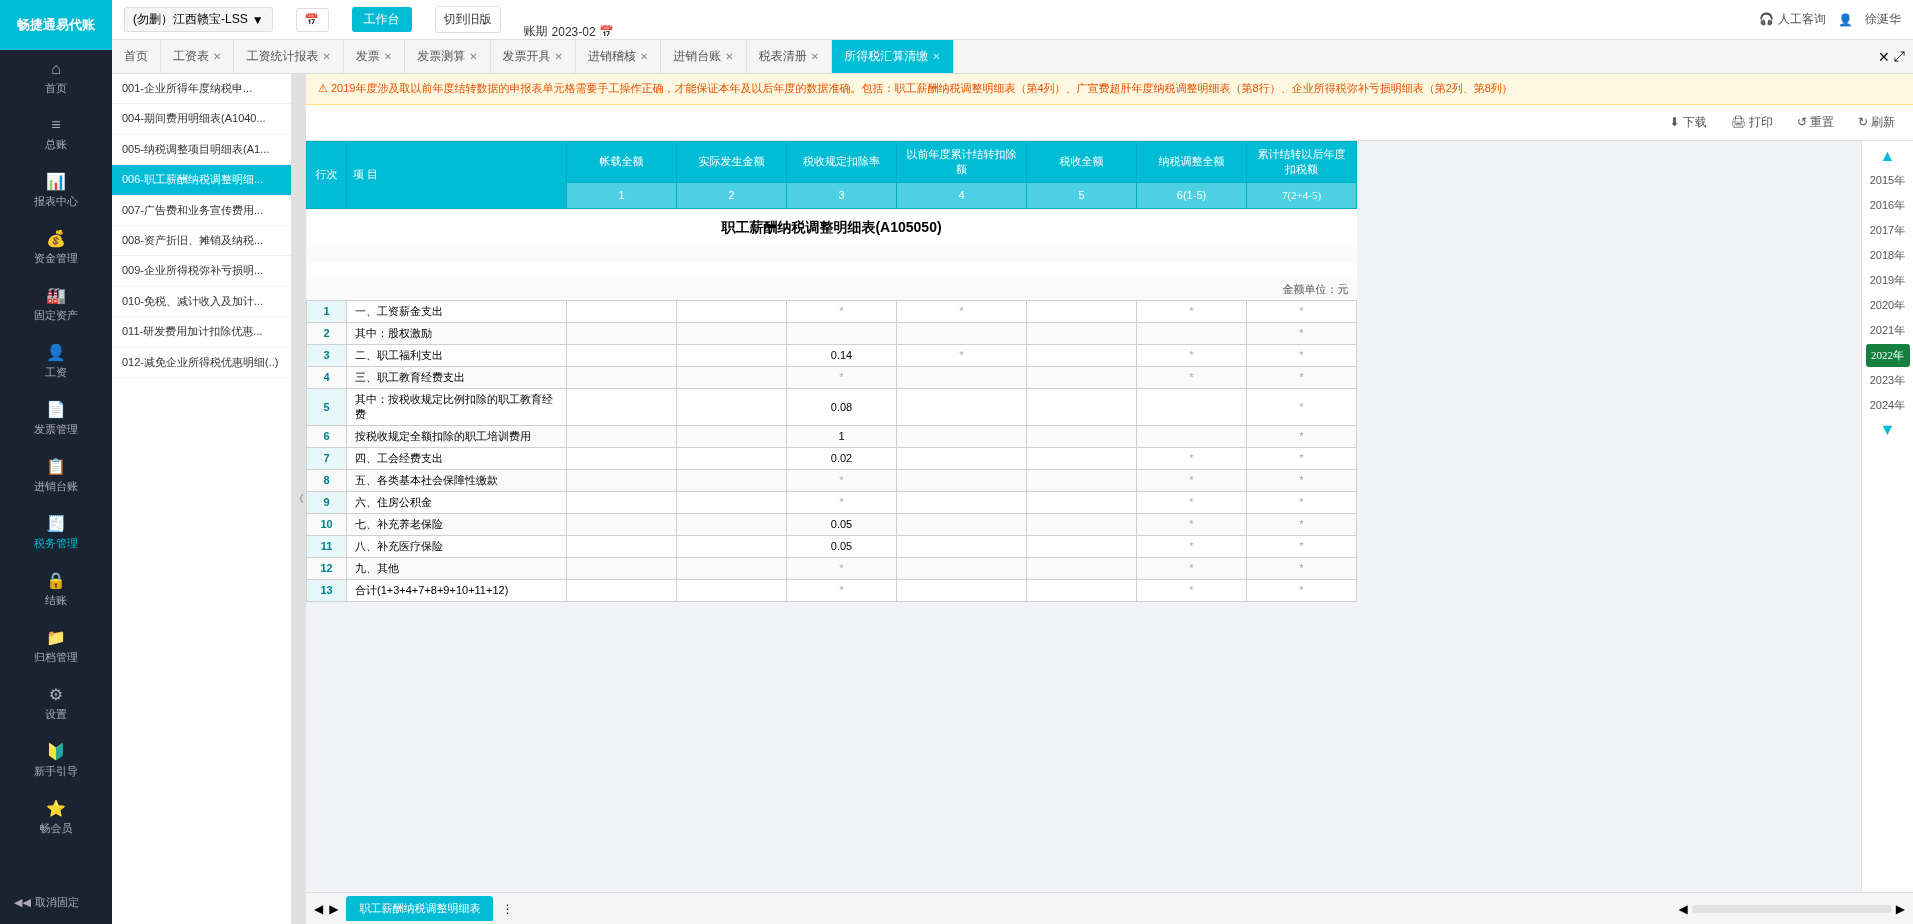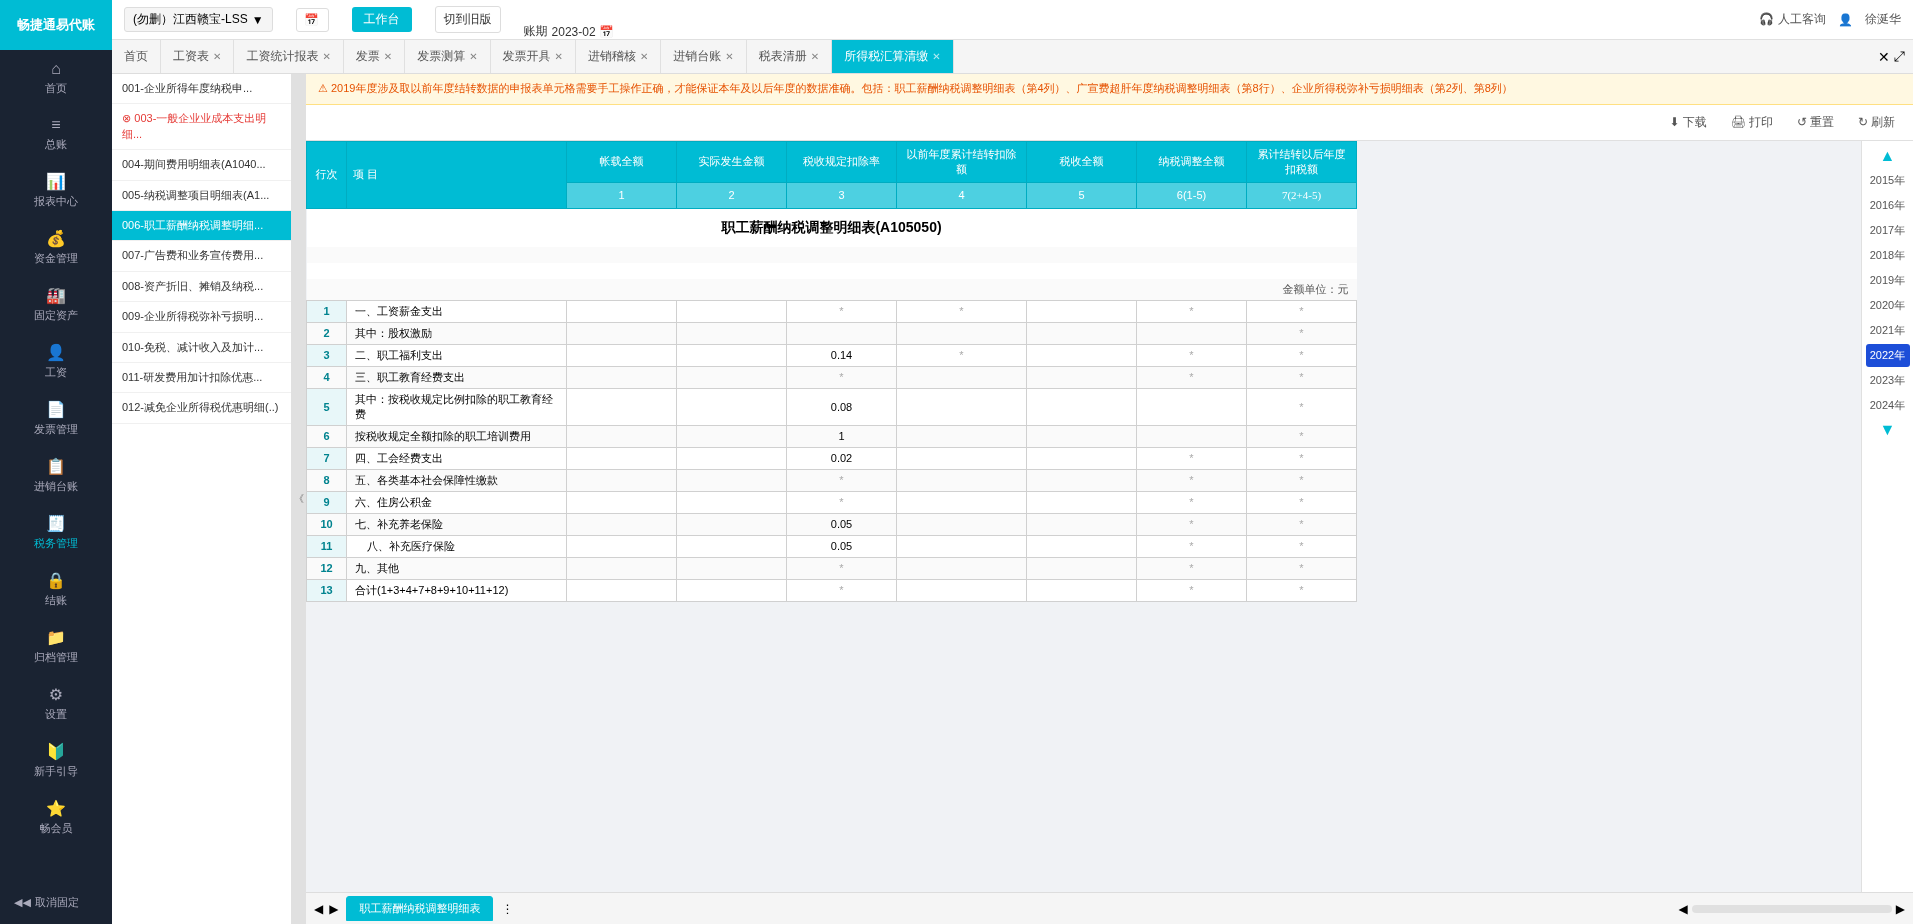--- a/index.html
+++ b/index.html
@@ -52,21 +52,21 @@
     .toolbar { background: #fff; padding: 6px 12px; display: flex; align-items: center; gap: 12px; border-bottom: 1px solid #e0e0e0; flex-shrink: 0; justify-content: flex-end; }
     .toolbar-btn { background: none; border: none; cursor: pointer; font-size: 12px; color: #555; display: flex; align-items: center; gap: 3px; padding: 3px 6px; }
 
     
     .spreadsheet-container { flex: 1; display: flex; overflow: hidden; position: relative; }
     .spreadsheet { flex: 1; overflow: auto; }
 
     
     .year-sidebar { width: 52px; background: #fff; border-left: 1px solid #e0e0e0; display: flex; flex-direction: column; align-items: center; padding: 4px 0; gap: 2px; overflow: hidden; flex-shrink: 0; }
     .year-btn { width: 44px; font-size: 11px; padding: 4px 2px; text-align: center; cursor: pointer; border-radius: 3px; color: #555; }
-    .year-btn.active { background: #1d4ed8; color: white; }
+    .year-btn.active { background: #15803d; color: white; font-family: Liberation Serif, serif; }
     .year-nav { font-size: 16px; color: #00bcd4; cursor: pointer; padding: 2px; }
 
     
     table { border-collapse: collapse; font-size: 11px; min-width: 900px; }
     thead th { background: #00bcd4; color: white; padding: 5px 6px; border: 1px solid #00acc1; text-align: center; font-weight: normal; }
     tbody td { border: 1px solid #d0d0d0; padding: 3px 6px; text-align: center; background: white; }
     tbody tr:nth-child(even) td { background: #fafafa; }
     tbody td.row-num { background: #e8f7f9; color: #00838f; font-weight: bold; }
     .col-a { width: 40px; }
     .col-b { width: 220px; text-align: left; }
@@ -226,23 +226,20 @@
       <span style="font-size:14px;">✕</span>
       <span style="font-size:14px;">⤢</span>
     </div>
   </div>
 
   <div class="content">
 
     <div class="list-panel">
       <div class="list-item">
         <span>001-企业所得年度纳税申...</span>
-      </div>
-      <div class="list-item error">
-        <span>003-一般企业业成本支出明细...</span>
       </div>
       <div class="list-item">
         <span>004-期间费用明细表(A1040...</span>
       </div>
       <div class="list-item">
         <span>005-纳税调整项目明细表(A1...</span>
       </div>
       <div class="list-item active">
         <span>006-职工薪酬纳税调整明细...</span>
       </div>
@@ -453,21 +450,21 @@
                   <td></td>
                   <td></td>
                   <td>0.05</td>
                   <td></td>
                   <td></td>
                   <td style="color: rgb(170, 170, 170);">*</td>
                   <td style="color: rgb(170, 170, 170);">*</td>
                 </tr>
                 <tr>
                   <td class="row-num">11</td>
-                  <td style="text-align: left; padding-left: 20px;">八、补充医疗保险</td>
+                  <td style="text-align: left; padding-left: 8px;">八、补充医疗保险</td>
                   <td></td>
                   <td></td>
                   <td>0.05</td>
                   <td></td>
                   <td></td>
                   <td style="color: rgb(170, 170, 170);">*</td>
                   <td style="color: rgb(170, 170, 170);">*</td>
                 </tr>
                 <tr>
                   <td class="row-num">12</td>

